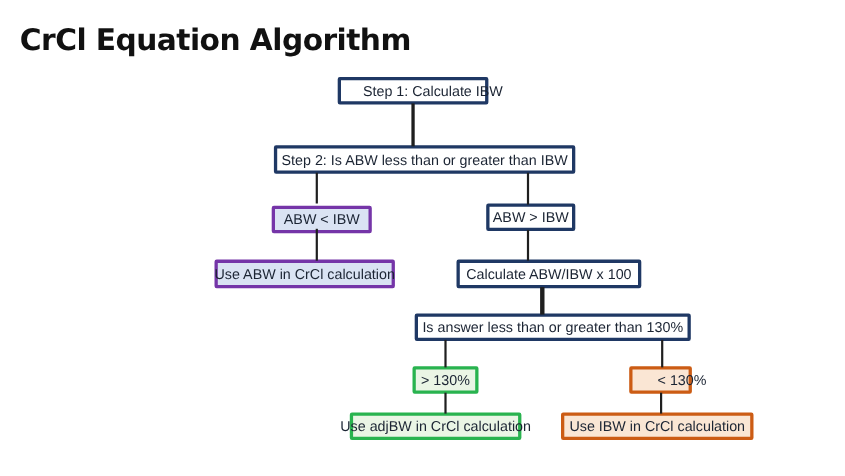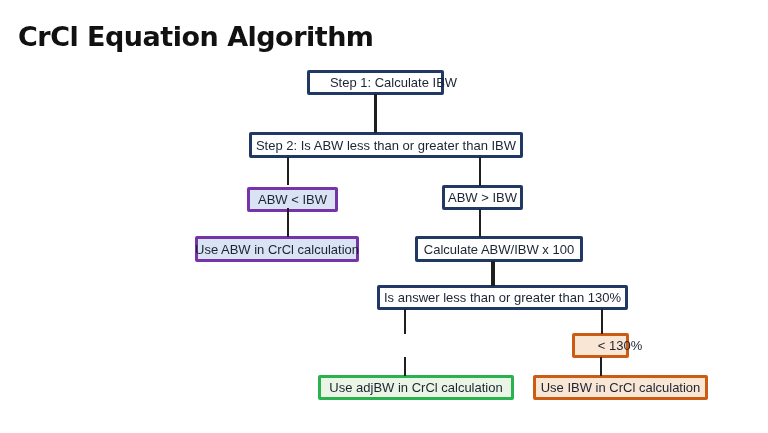--- a/index.html
+++ b/index.html
@@ -23,22 +23,22 @@
   
   .n-step1    {left:307px;top:70px; width:137px;height:25px;padding-left:36px;}
   .n-step2    {left:249px;top:132px;width:274px;height:26px;}
   .n-abw-lt   {left:247px;top:187px;width:91px; height:25px;border-color:var(--purple);background:var(--fill-lavender);}
   .n-abw-gt   {left:442px;top:185px;width:81px; height:25px;}
   .n-use-abw  {left:195px;top:236px;width:164px;height:26px;border-color:var(--purple);background:var(--fill-lavender);}
   .n-calc     {left:415px;top:236px;width:168px;height:26px;}
   .n-is-answer{left:377px;top:285px;width:251px;height:25px;}
   .n-gt130    {left:375px;top:333px;width:60px; height:25px;border-color:var(--green);background:var(--fill-green);}
   .n-lt130    {left:572px;top:333px;width:57px; height:25px;border-color:var(--orange);background:var(--fill-peach);padding-left:39px;}
-  .n-use-adjbw{left:318px;top:375px;width:196px;height:25px;border-color:var(--green);background:var(--fill-green);}
-  .n-use-ibw  {left:533px;top:375px;width:175px;height:25px;border-color:var(--orange);background:var(--fill-peach);}
+  .n-use-adjbw{left:318px;top:375px;width:156px;height:25px;border-color:var(--green);background:var(--fill-green);}
+  .n-use-ibw  {left:510px;top:375px;width:175px;height:25px;border-color:var(--orange);background:var(--fill-peach);}
   
   .line{position:absolute;background:var(--line);}
   .l-step1-step2   {left:374px;top:94px; width:3px;height:39px;}
   .l-step2-abwlt   {left:287px;top:157px;width:2px;height:28px;}
   .l-step2-abwgt   {left:479px;top:157px;width:2px;height:29px;}
   .l-abwlt-useabw  {left:287px;top:208px;width:2px;height:29px;}
   .l-abwgt-calc    {left:479px;top:209px;width:2px;height:28px;}
   .l-calc-isanswer {left:491px;top:261px;width:4px;height:25px;}
   .l-isanswer-gt130{left:404px;top:309px;width:2px;height:25px;}
   .l-isanswer-lt130{left:601px;top:309px;width:2px;height:25px;}
@@ -51,20 +51,21 @@
 <div class="page">
   <h1 class="page-title">CrCl Equation Algorithm</h1>
 
   <div class="node n-step1">Step 1: Calculate IBW</div>
   <div class="node n-step2">Step 2: Is ABW less than or greater than IBW</div>
   <div class="node n-abw-lt">ABW &lt; IBW</div>
   <div class="node n-abw-gt">ABW &gt; IBW</div>
   <div class="node n-use-abw">Use ABW in CrCl calculation</div>
   <div class="node n-calc">Calculate ABW/IBW x 100</div>
   <div class="node n-is-answer">Is answer less than or greater than 130%</div>
+  <div class="node n-gt130">&gt; 130%</div>
   <div class="node n-lt130">&lt; 130%</div>
   <div class="node n-use-adjbw">Use adjBW in CrCl calculation</div>
   <div class="node n-use-ibw">Use IBW in CrCl calculation</div>
 
   <div class="line l-step1-step2"></div>
   <div class="line l-step2-abwlt"></div>
   <div class="line l-step2-abwgt"></div>
   <div class="line l-abwlt-useabw"></div>
   <div class="line l-abwgt-calc"></div>
   <div class="line l-calc-isanswer"></div>

